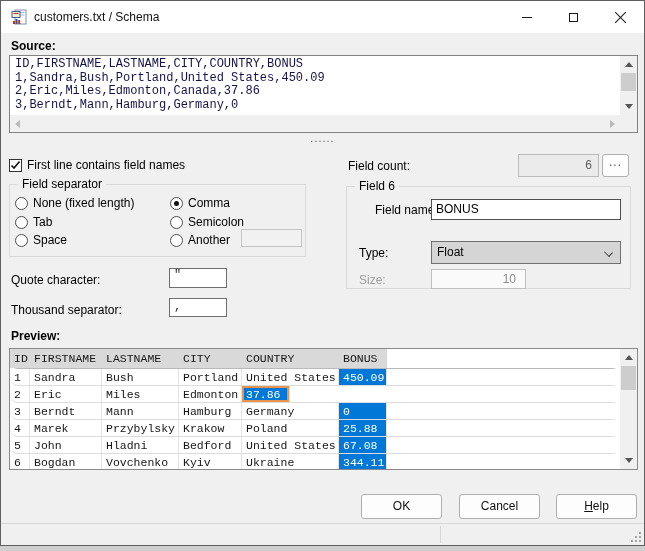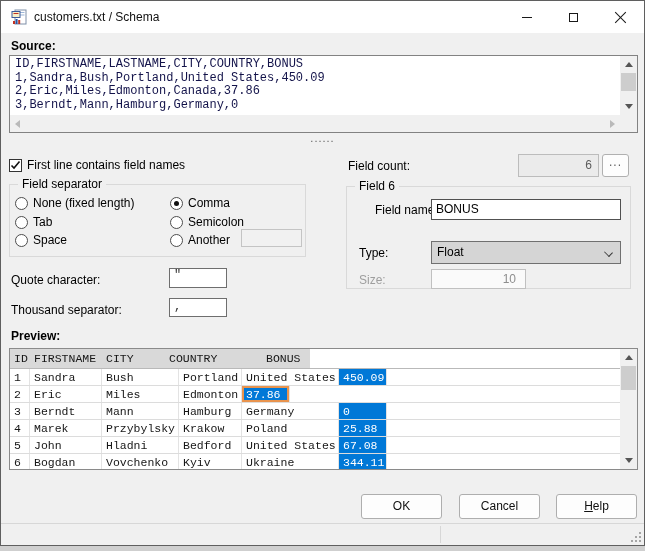--- a/index.html
+++ b/index.html
@@ -80,21 +80,21 @@
   .combo-chevron { position:absolute; right:8px; top:7px; width:7px; height:7px;
                    border-right:1px solid #333; border-bottom:1px solid #333; transform:rotate(45deg) scale(1,.8); }
   .size-input { left:430px; top:236px; width:95px; height:20px; background:#fafafa; border:1px solid #c0c0c0;
                 text-align:right; padding-right:9px; line-height:18px; color:#8e8e8e; }
   .gray-lbl { color:#9e9e9e; }
 
   
   .ptable { left:8px; top:315px; width:629px; height:122px; background:#fff; border:1px solid #8a8a8a;
             font-family:"Liberation Mono", monospace; font-size:11.5px; overflow:hidden; }
   .pgrid { position:absolute; left:0; top:0; right:17px; bottom:0; overflow:hidden; }
-  .prow { display:flex; height:17px; border-bottom:1px solid #dcdcdc; }
+  .prow { display:flex; height:17px; border-bottom:1px solid #dcdcdc;border-radius:8px; }
   .prow.phead { height:20px; background:#d9d9d9; border-bottom:1px solid #b9b9b9; }
   .pcell { padding-left:4px; line-height:17px; white-space:nowrap; overflow:hidden; border-right:1px solid #e3e3e3; color:#161616; }
   .phead .pcell { line-height:20px; background:#d9d9d9; border-right:none; }
   .pcell.c0 { width:20px; } .pcell.c1 { width:72px; } .pcell.c2 { width:77px; }
   .pcell.c3 { width:63px; } .pcell.c4 { width:97px; } .pcell.c5 { width:48px; }
   .pcell.fill { flex:1; border-right:none; background:#fff; }
   .phead .pcell.fill { background:#fff; }
   .pcell.sel { background:#0078d7; color:#fff; }
   .pcell.focused { box-shadow:inset 0 0 0 2px #e9944e; }
   .ptable-vscroll { position:absolute; top:0; right:0; bottom:0; width:17px; background:#f0f0f0; }
@@ -223,20 +223,21 @@
     </div>
     <div class="abs lbl gray-lbl" style="left:358px; top:240px;">Size:</div>
     <div class="abs size-input">10</div>
 
     <div class="abs lbl bold" style="left:10px; top:296px;">Preview:</div>
     <div class="abs ptable">
       <div class="pgrid">
           <div class="prow phead">
             <div class="pcell c0">ID</div>
             <div class="pcell c1">FIRSTNAME</div>
+            <div class="pcell c2">LASTNAME</div>
             <div class="pcell c3">CITY</div>
             <div class="pcell c4">COUNTRY</div>
             <div class="pcell c5">BONUS</div>
             <div class="pcell fill"></div>
           </div>
           <div class="prow">
             <div class="pcell c0">1</div>
             <div class="pcell c1">Sandra</div>
             <div class="pcell c2">Bush</div>
             <div class="pcell c3">Portland</div>

